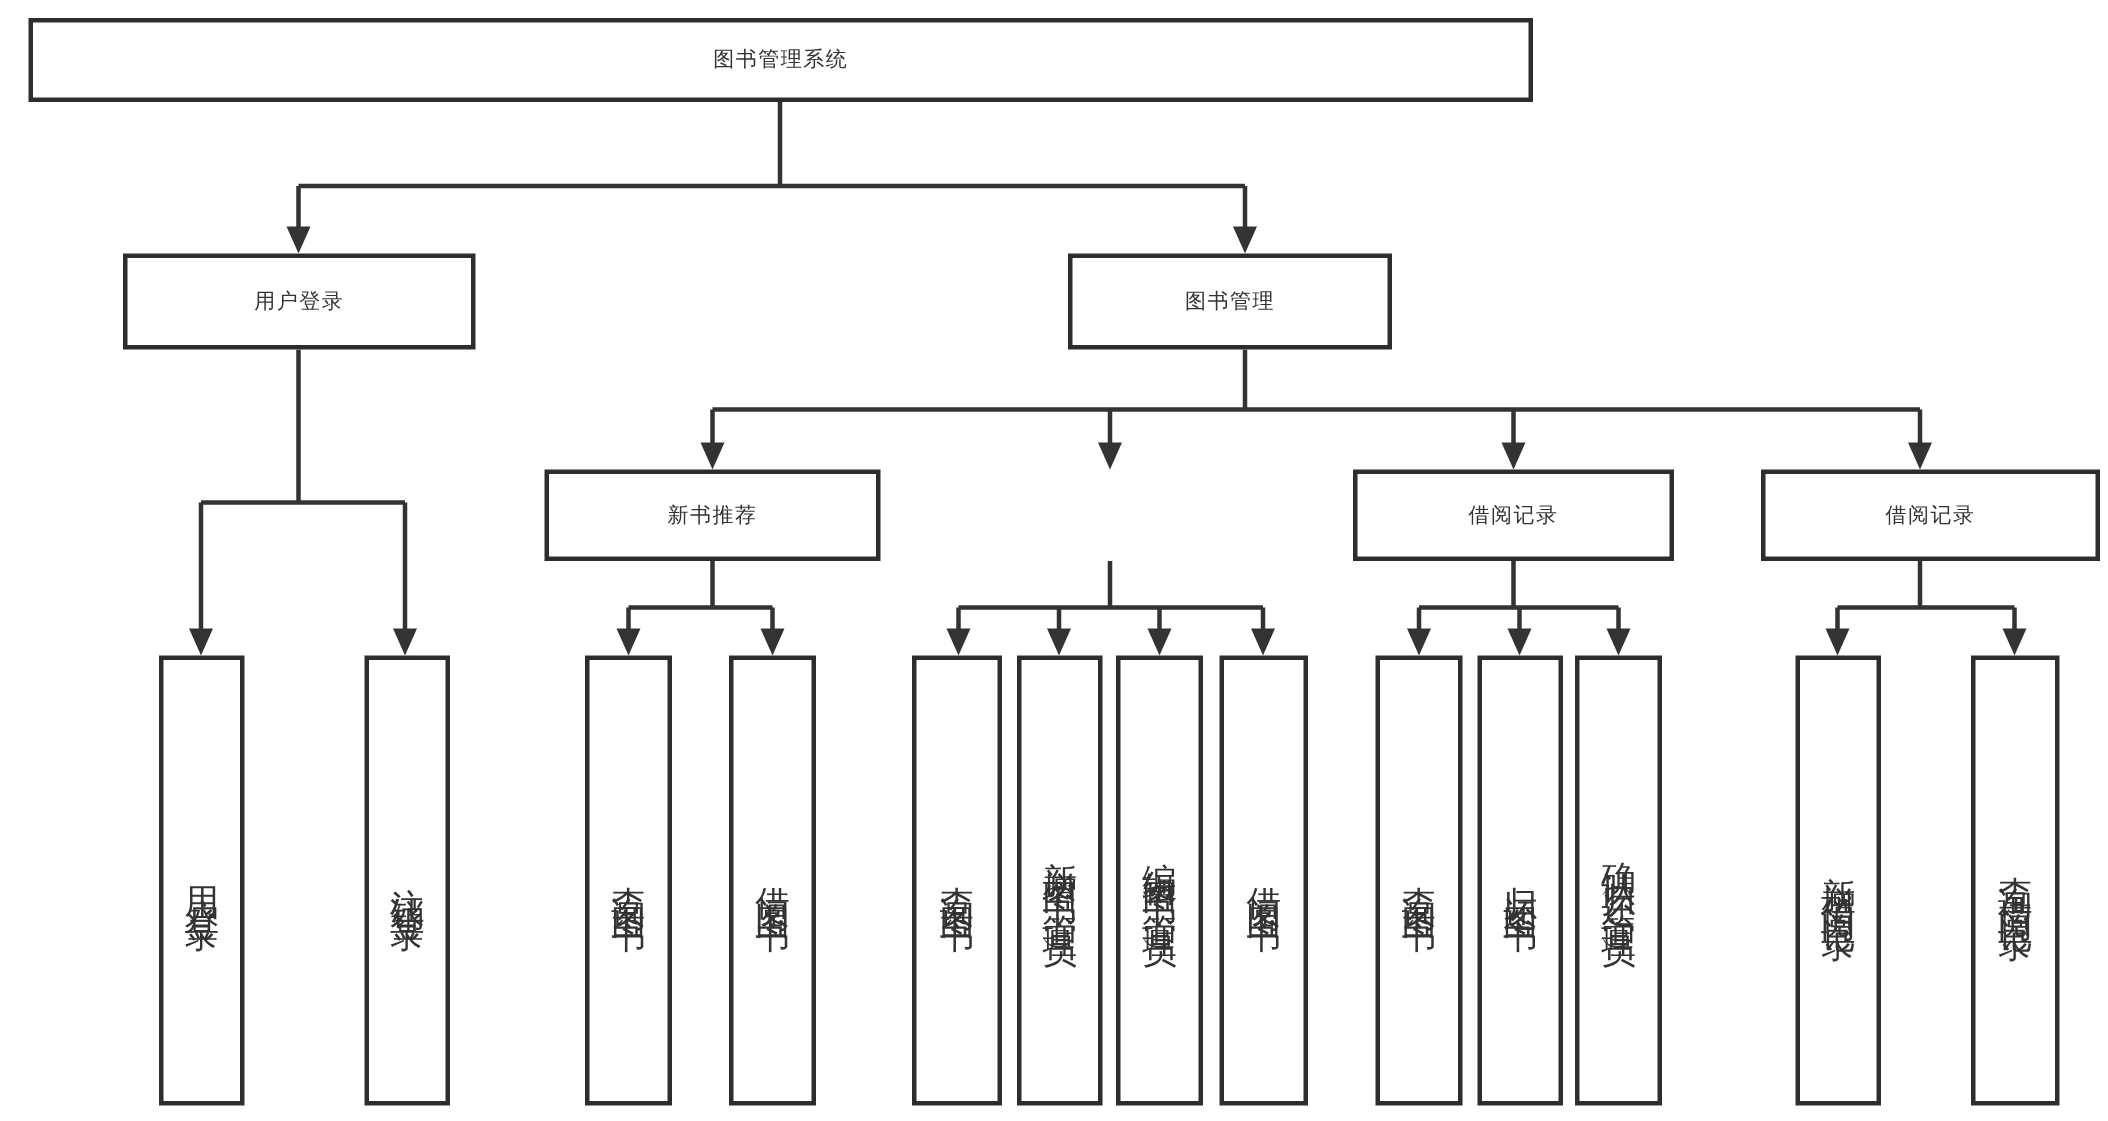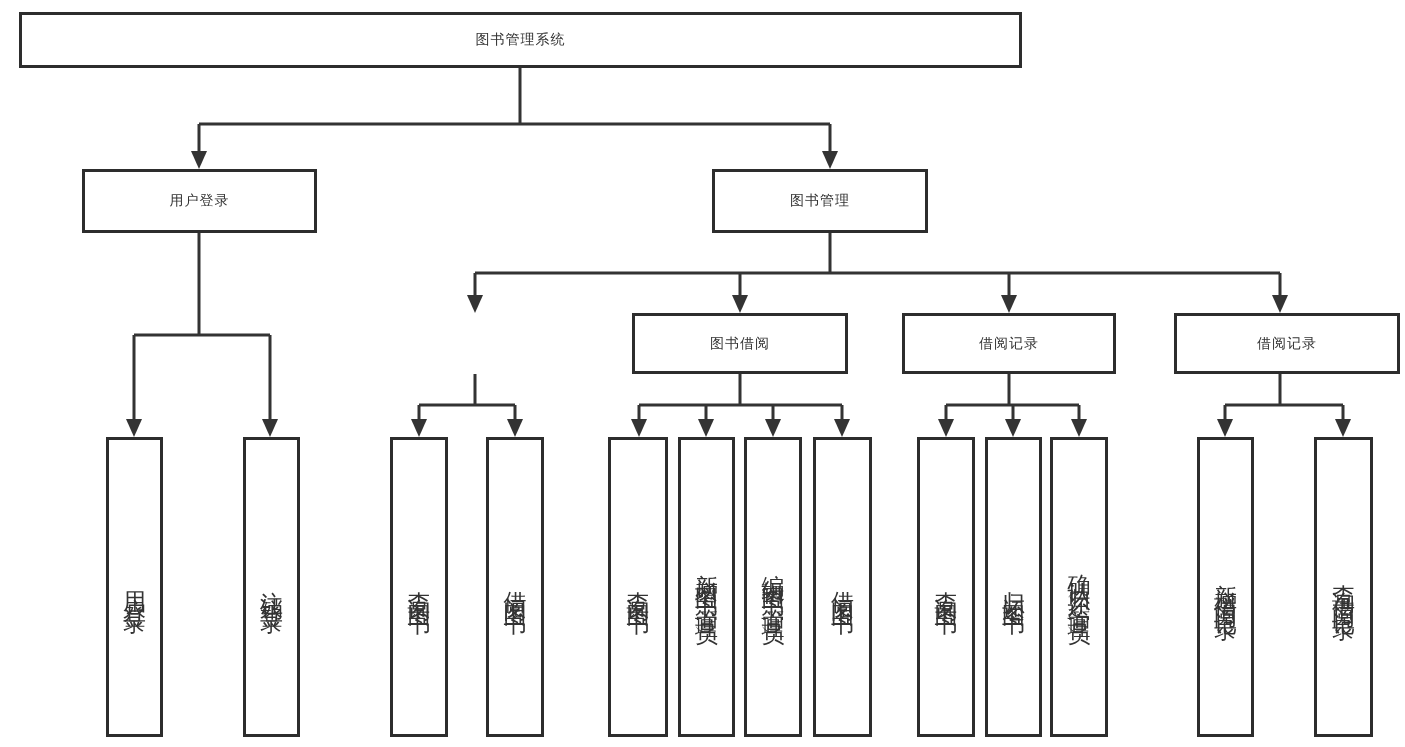--- a/index.html
+++ b/index.html
@@ -87,22 +87,22 @@
     <span class="label">图书管理系统</span>
   </div>
 
   <div class="node h" style="left:82px;top:169px;width:235px;height:64px">
     <span class="label">用户登录</span>
   </div>
   <div class="node h" style="left:712px;top:169px;width:216px;height:64px">
     <span class="label">图书管理</span>
   </div>
 
-  <div class="node h" style="left:632px;top:313px;width:216px;height:61px">
-    <span class="label">图书借阅</span>
+  <div class="node h" style="left:363px;top:313px;width:224px;height:61px">
+    <span class="label">新书推荐</span>
   </div>
   <div class="node h" style="left:902px;top:313px;width:214px;height:61px">
     <span class="label">借阅记录</span>
   </div>
   <div class="node h" style="left:1174px;top:313px;width:226px;height:61px">
     <span class="label">借阅记录</span>
   </div>
 
   <div class="node v" style="left:106px;top:437px;width:57px;height:300px">
     <span class="label">用户登录</span>

